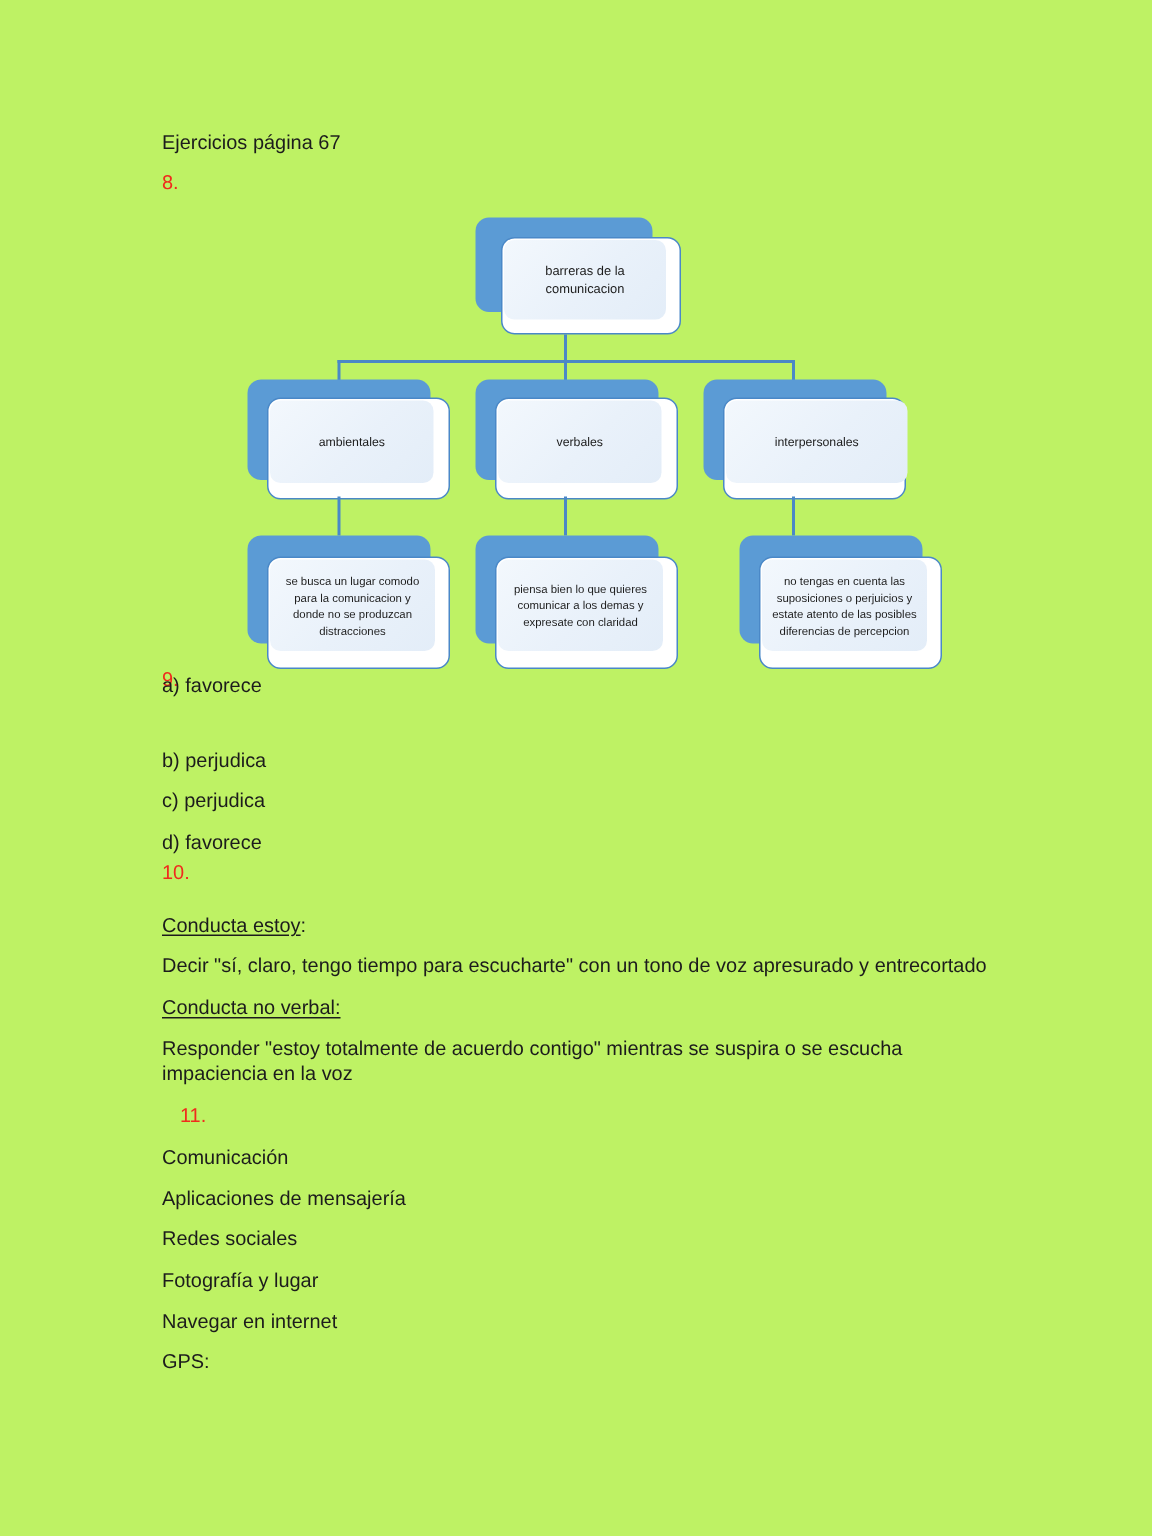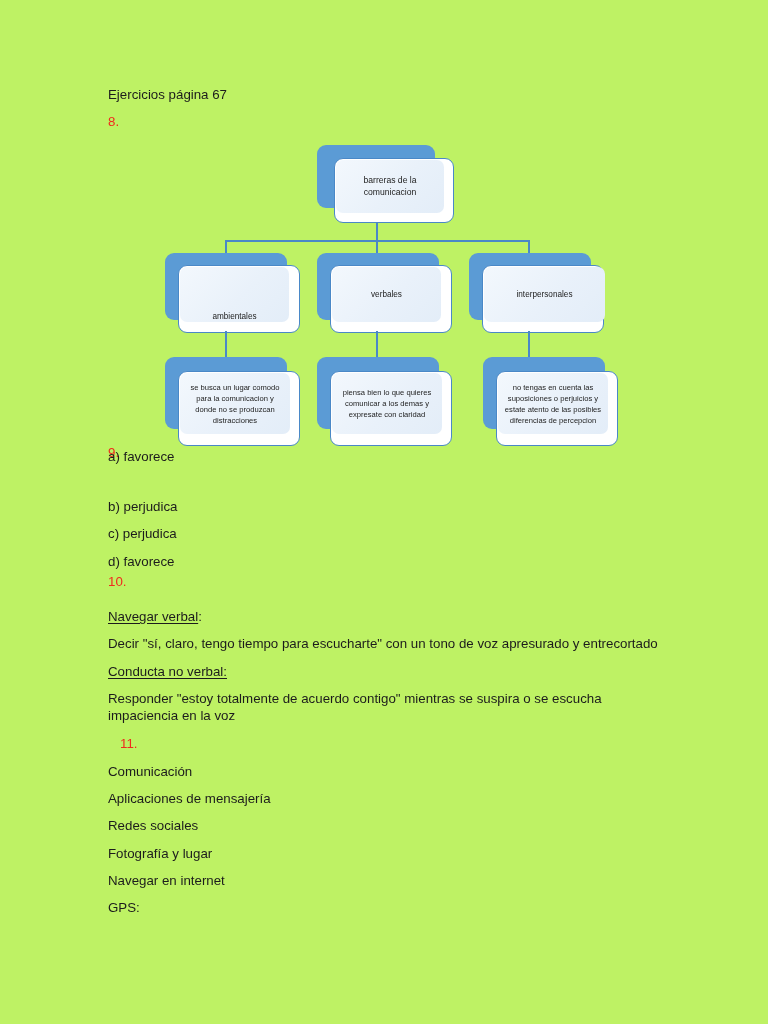--- a/index.html
+++ b/index.html
@@ -118,21 +118,21 @@
 
     <div class="conn h" style="left:225px; top:240px; width:304px;"></div>
 
     <div class="conn v" style="left:225px; top:240px; height:16px;"></div>
     <div class="conn v" style="left:376px; top:240px; height:16px;"></div>
     <div class="conn v" style="left:528px; top:240px; height:16px;"></div>
 
     <div class="node lvl2" style="left:165px; top:253px; width:136px; height:81px;">
       <div class="shadow" style="width:122px; height:67px;"></div>
       <div class="card" style="left:13px; top:12px; width:122px; height:68px;"></div>
-      <div class="panel" style="left:15px; top:14px; width:109px; height:55px;align-items:flex-end;">
+      <div class="panel" style="left:15px; top:14px; width:109px; height:55px;">
         <div class="label">ambientales</div>
       </div>
     </div>
 
     <div class="node lvl2" style="left:317px; top:253px; width:136px; height:81px;">
       <div class="shadow" style="width:122px; height:67px;"></div>
       <div class="card" style="left:13px; top:12px; width:122px; height:68px;"></div>
       <div class="panel" style="left:15px; top:14px; width:109px; height:55px;">
         <div class="label">verbales</div>
       </div>
@@ -159,39 +159,39 @@
     </div>
 
     <div class="node lvl3" style="left:317px; top:357px; width:136px; height:89px;">
       <div class="shadow" style="width:122px; height:72px;"></div>
       <div class="card" style="left:13px; top:14px; width:122px; height:75px;"></div>
       <div class="panel" style="left:15px; top:16px; width:110px; height:61px;">
         <div class="label">piensa bien lo que quieres comunicar a los demas y expresate con claridad</div>
       </div>
     </div>
 
-    <div class="node lvl3" style="left:483px; top:357px; width:136px; height:89px;">
+    <div class="node lvl3" style="left:493px; top:357px; width:136px; height:89px;">
       <div class="shadow" style="width:122px; height:72px;"></div>
       <div class="card" style="left:13px; top:14px; width:122px; height:75px;"></div>
       <div class="panel" style="left:15px; top:16px; width:110px; height:61px;">
         <div class="label">no tengas en cuenta las suposiciones o perjuicios y estate atento de las posibles diferencias de percepcion</div>
       </div>
     </div>
 
   </div>
 
   <div class="num" style="top:444px;">9.</div>
   <div class="txt" style="top:448px;">a) favorece</div>
   <div class="txt" style="top:498px;">b) perjudica</div>
   <div class="txt" style="top:525px;">c) perjudica</div>
   <div class="txt" style="top:553px;">d) favorece</div>
 
   <div class="num" style="top:573px;">10.</div>
 
-  <div class="txt u-part" style="top:608px;"><span class="ul">Navegar verbal</span><span>:</span></div>
+  <div class="txt u-part" style="top:608px;"><span class="ul">Conducta estoy</span><span>:</span></div>
 
   <div class="txt wide" style="top:635px;">Decir "sí, claro, tengo tiempo para escucharte" con un tono de voz apresurado y entrecortado</div>
 
   <div class="txt u-all" style="top:663px;">Conducta no verbal:</div>
 
   <div class="txt wide" style="top:690px; width:500px;">Responder "estoy totalmente de acuerdo contigo" mientras se suspira o se escucha impaciencia en la voz</div>
 
   <div class="num" style="top:735px;margin-left:12px;">11.</div>
   <div class="txt" style="top:763px;">Comunicación</div>
   <div class="txt" style="top:790px;">Aplicaciones de mensajería</div>

